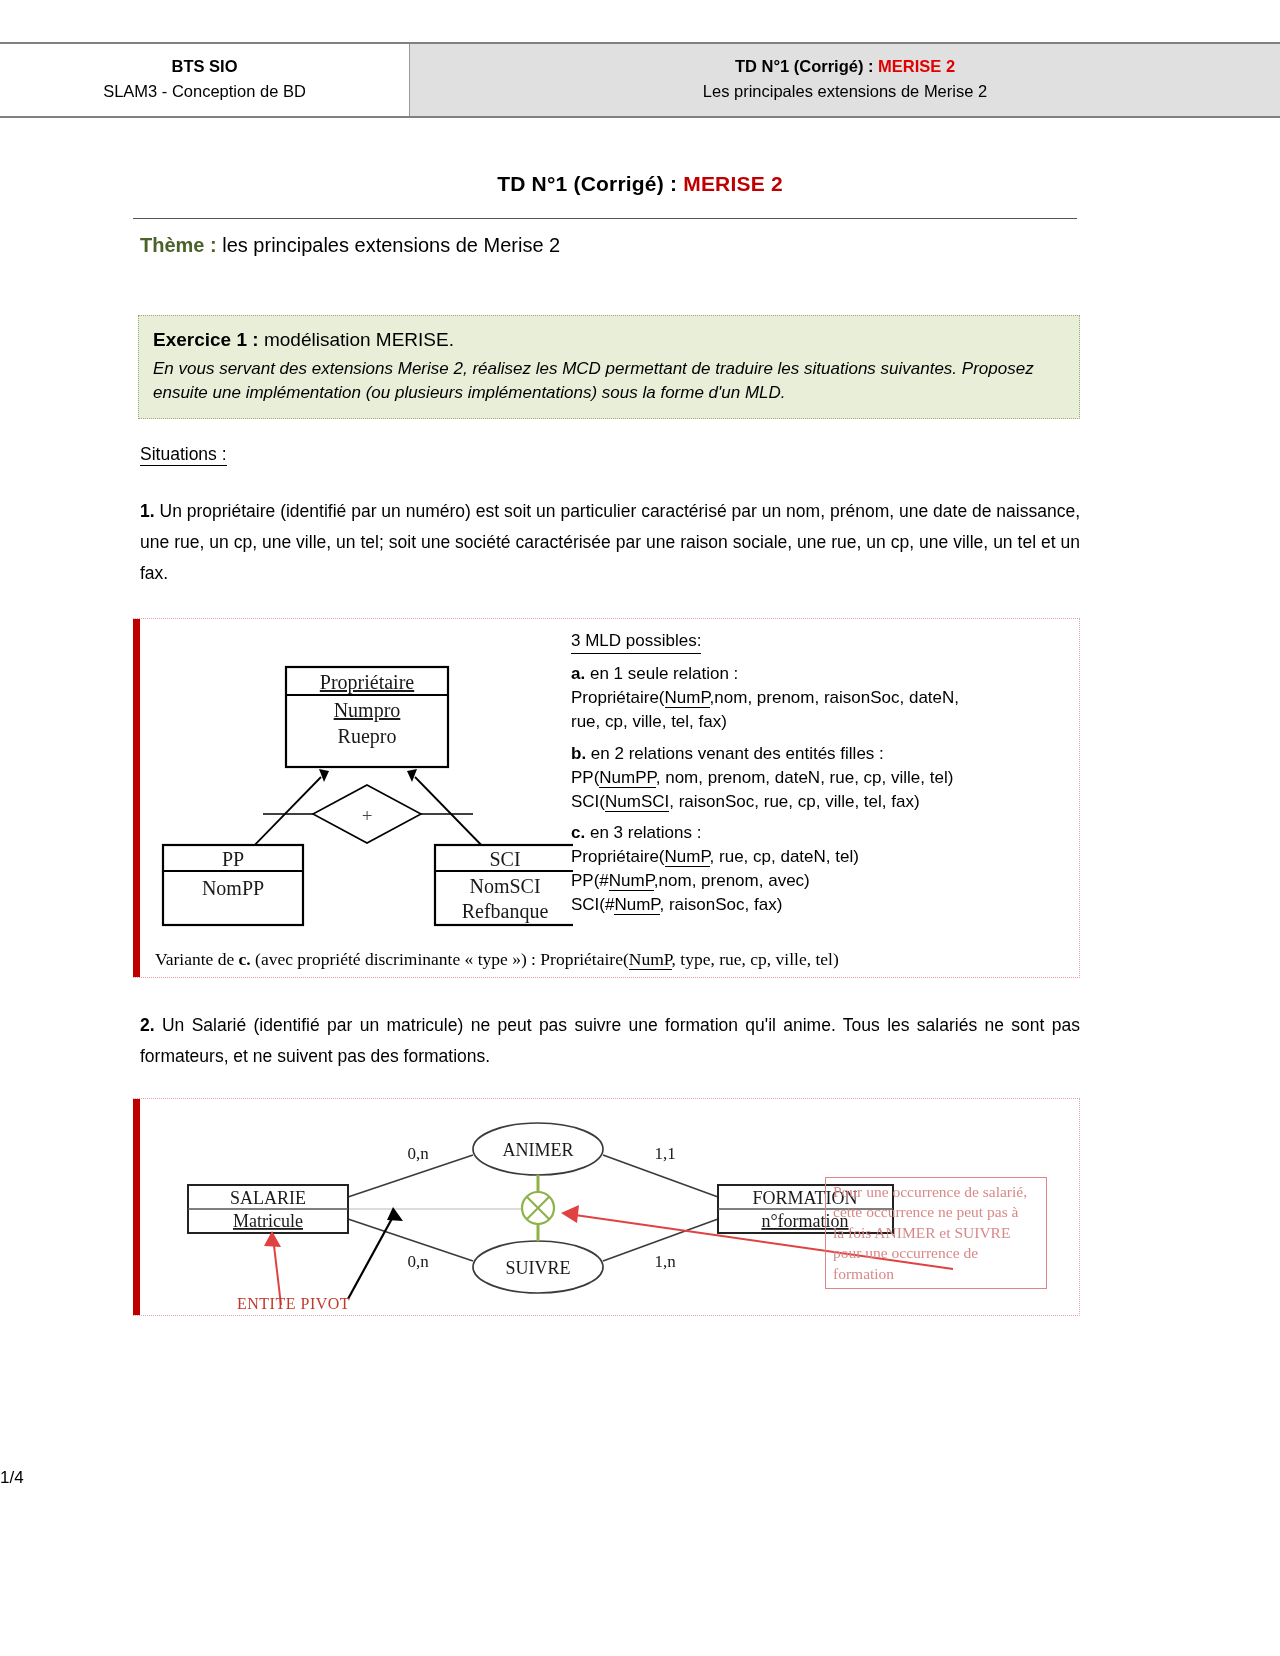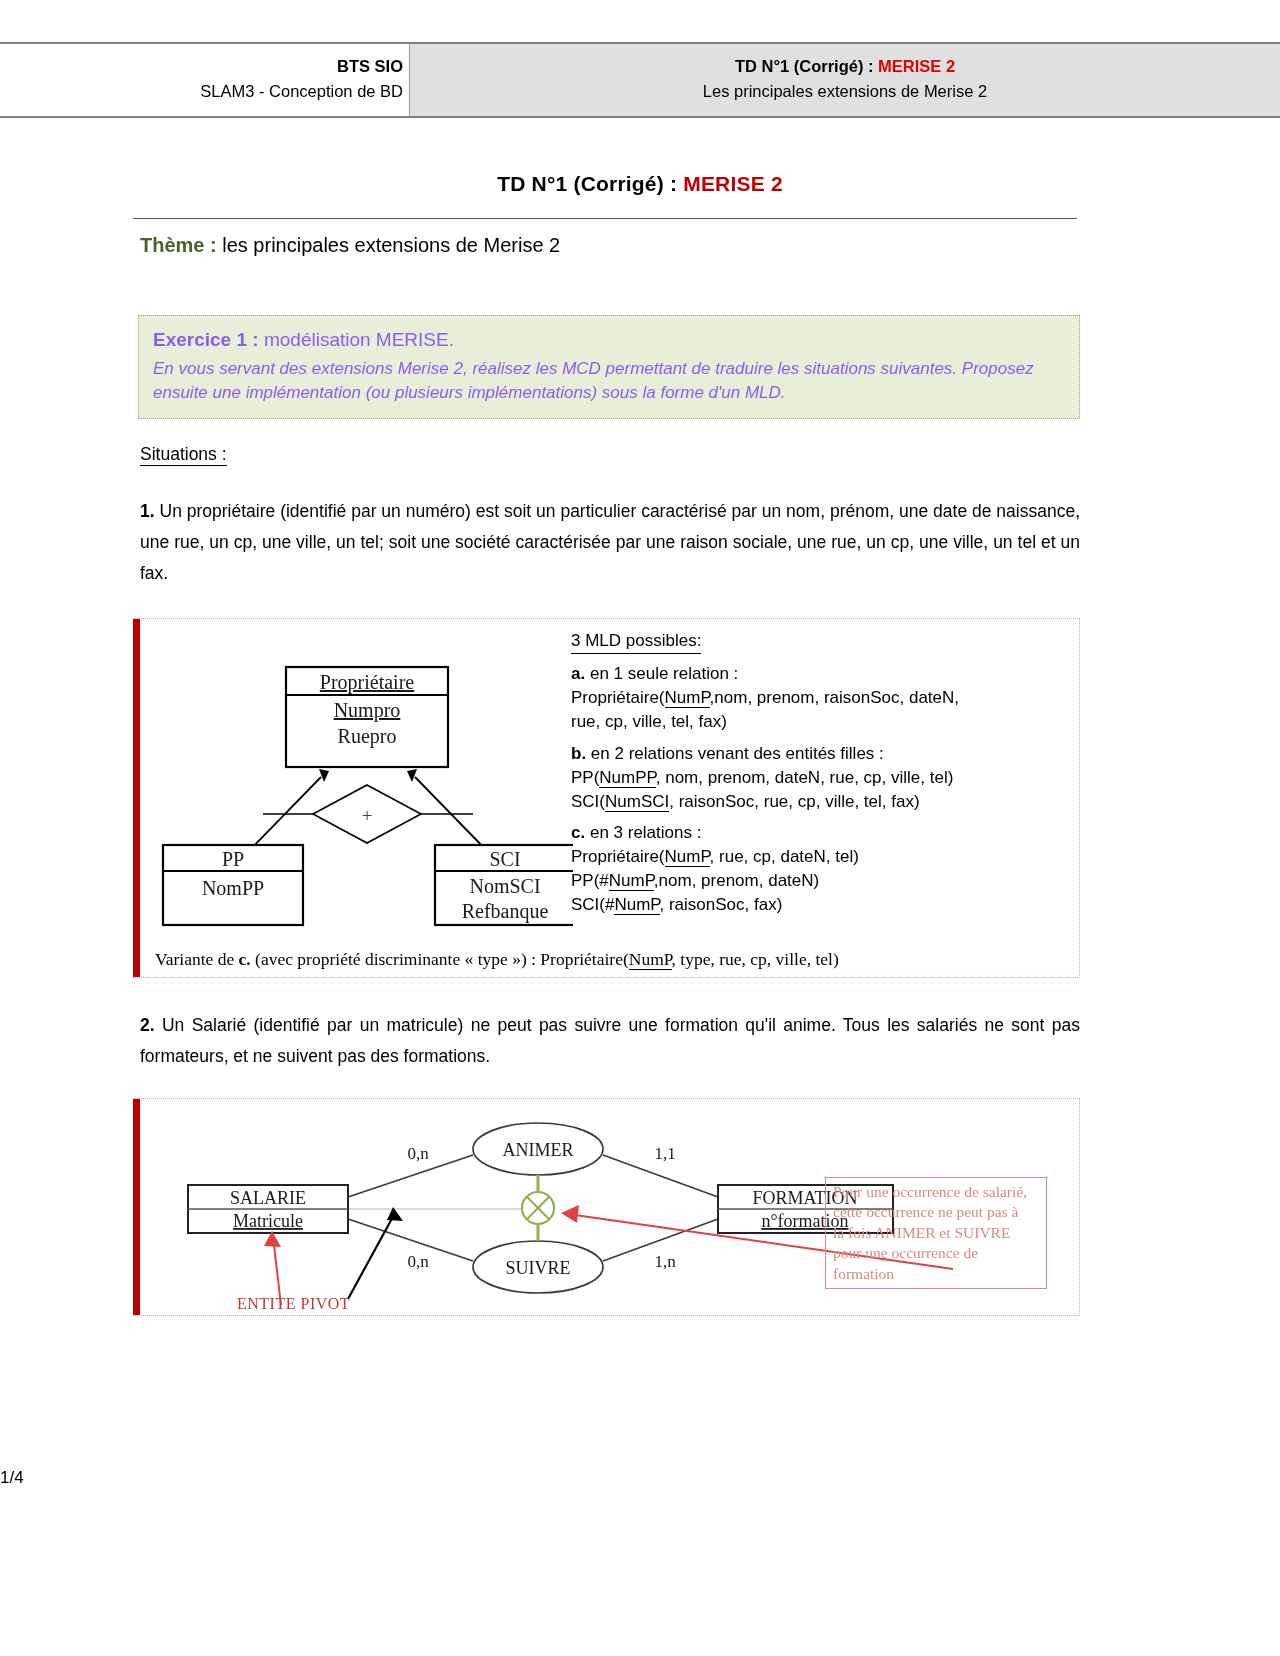--- a/index.html
+++ b/index.html
@@ -35,21 +35,20 @@
   }
   .header-cell {
     padding: 10px 6px 12px 6px;
     text-align: center;
     box-sizing: border-box;
   }
   .header-left {
     width: 410px;
     background: #ffffff;
     border-right: 1px solid #9a9a9a;
-    text-align: right;
   }
   .header-right {
     width: 870px;
     background: #e0e0e0;
   }
   .header-line1 {
     font-size: 16.5px;
     font-weight: bold;
     line-height: 1.5;
   }
@@ -95,21 +94,21 @@
   
   .exercise-box {
     position: absolute;
     left: 138px;
     top: 315px;
     width: 942px;
     box-sizing: border-box;
     background: #e9eed8;
     border: 1px dotted #9aab77;
     padding: 10px 14px 12px 14px;
-    color: #8b5cf6;
+    color: #000000;
   }
   .exercise-title {
     font-size: 19px;
     line-height: 1.5;
   }
   .exercise-title b { font-weight: bold; }
   .exercise-body {
     font-size: 17px;
     font-style: italic;
     line-height: 1.45;
@@ -304,21 +303,21 @@
 
       <div class="mld-block">
         <div><b>b.</b> <span>en 2 relations venant des entités filles :</span></div>
         <div><span>PP(</span><span class="u">NumPP</span><span>, nom, prenom, dateN, rue, cp, ville, tel)</span></div>
         <div><span>SCI(</span><span class="u">NumSCI</span><span>, raisonSoc, rue, cp, ville, tel, fax)</span></div>
       </div>
 
       <div class="mld-block">
         <div><b>c.</b> <span>en 3 relations :</span></div>
         <div><span>Propriétaire(</span><span class="u">NumP</span><span>, rue, cp, dateN, tel)</span></div>
-        <div><span>PP(#</span><span class="u">NumP</span><span>,nom, prenom, dateN)</span></div>
+        <div><span>PP(#</span><span class="u">NumP</span><span>,nom, prenom, avec)</span></div>
         <div><span>SCI(#</span><span class="u">NumP</span><span>, raisonSoc, fax)</span></div>
       </div>
     </div>
 
     <div class="variante"><span>Variante de </span><b>c.</b><span> (avec propriété discriminante « type ») : Propriétaire(</span><span class="u">NumP</span><span>, type, rue, cp, ville, tel)</span></div>
   </div>
 
   <div class="para-2"><b>2.</b> <span>Un Salarié (identifié par un matricule) ne peut pas suivre une formation qu'il anime. Tous les salariés ne sont pas formateurs, et ne suivent pas des formations.</span></div>
 
   <div class="answer-box" id="answer-box-2">

